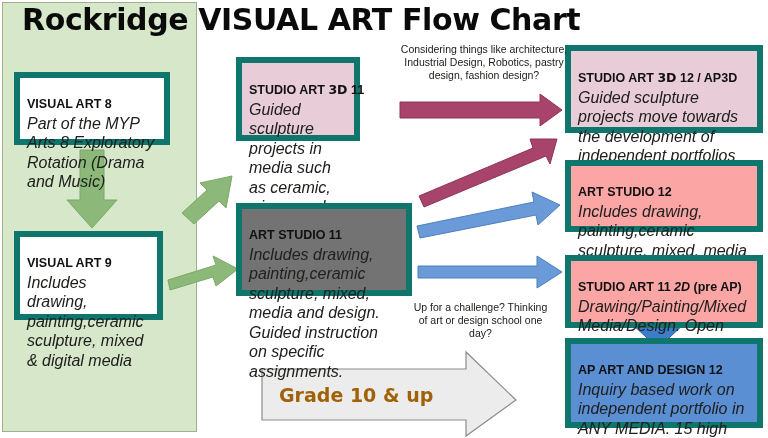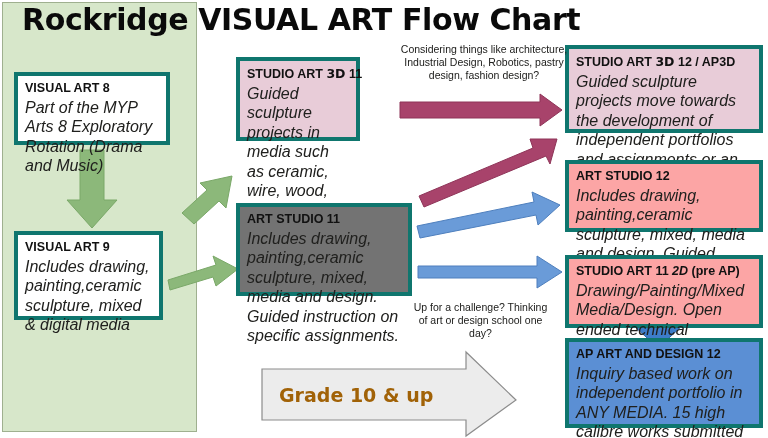--- a/index.html
+++ b/index.html
@@ -22,22 +22,22 @@
   .title{
     position:absolute;left:22px;top:2px;
     font-size:30px;font-weight:bold;color:#0a0a0a;
     letter-spacing:-0.4px;white-space:nowrap;
     font-family:"DejaVu Sans", sans-serif;
   }
 
   
   .box{
     position:absolute;box-sizing:border-box;
-    border:4px solid #0f766e;
-    padding:5px 6px 4px 7px;
+    border:6px solid #0f766e;
+    padding:19px 6px 4px 7px;
     color:#1a1a1a;
   }
   .box .bt{
     font-size:12.5px;font-weight:bold;color:#111;
     display:block;line-height:1.25;margin-bottom:1px;
     white-space:nowrap;
   }
   .box .bb{
     font-size:16px;line-height:1.22;display:block;color:#20201e;font-style:italic;
   }

